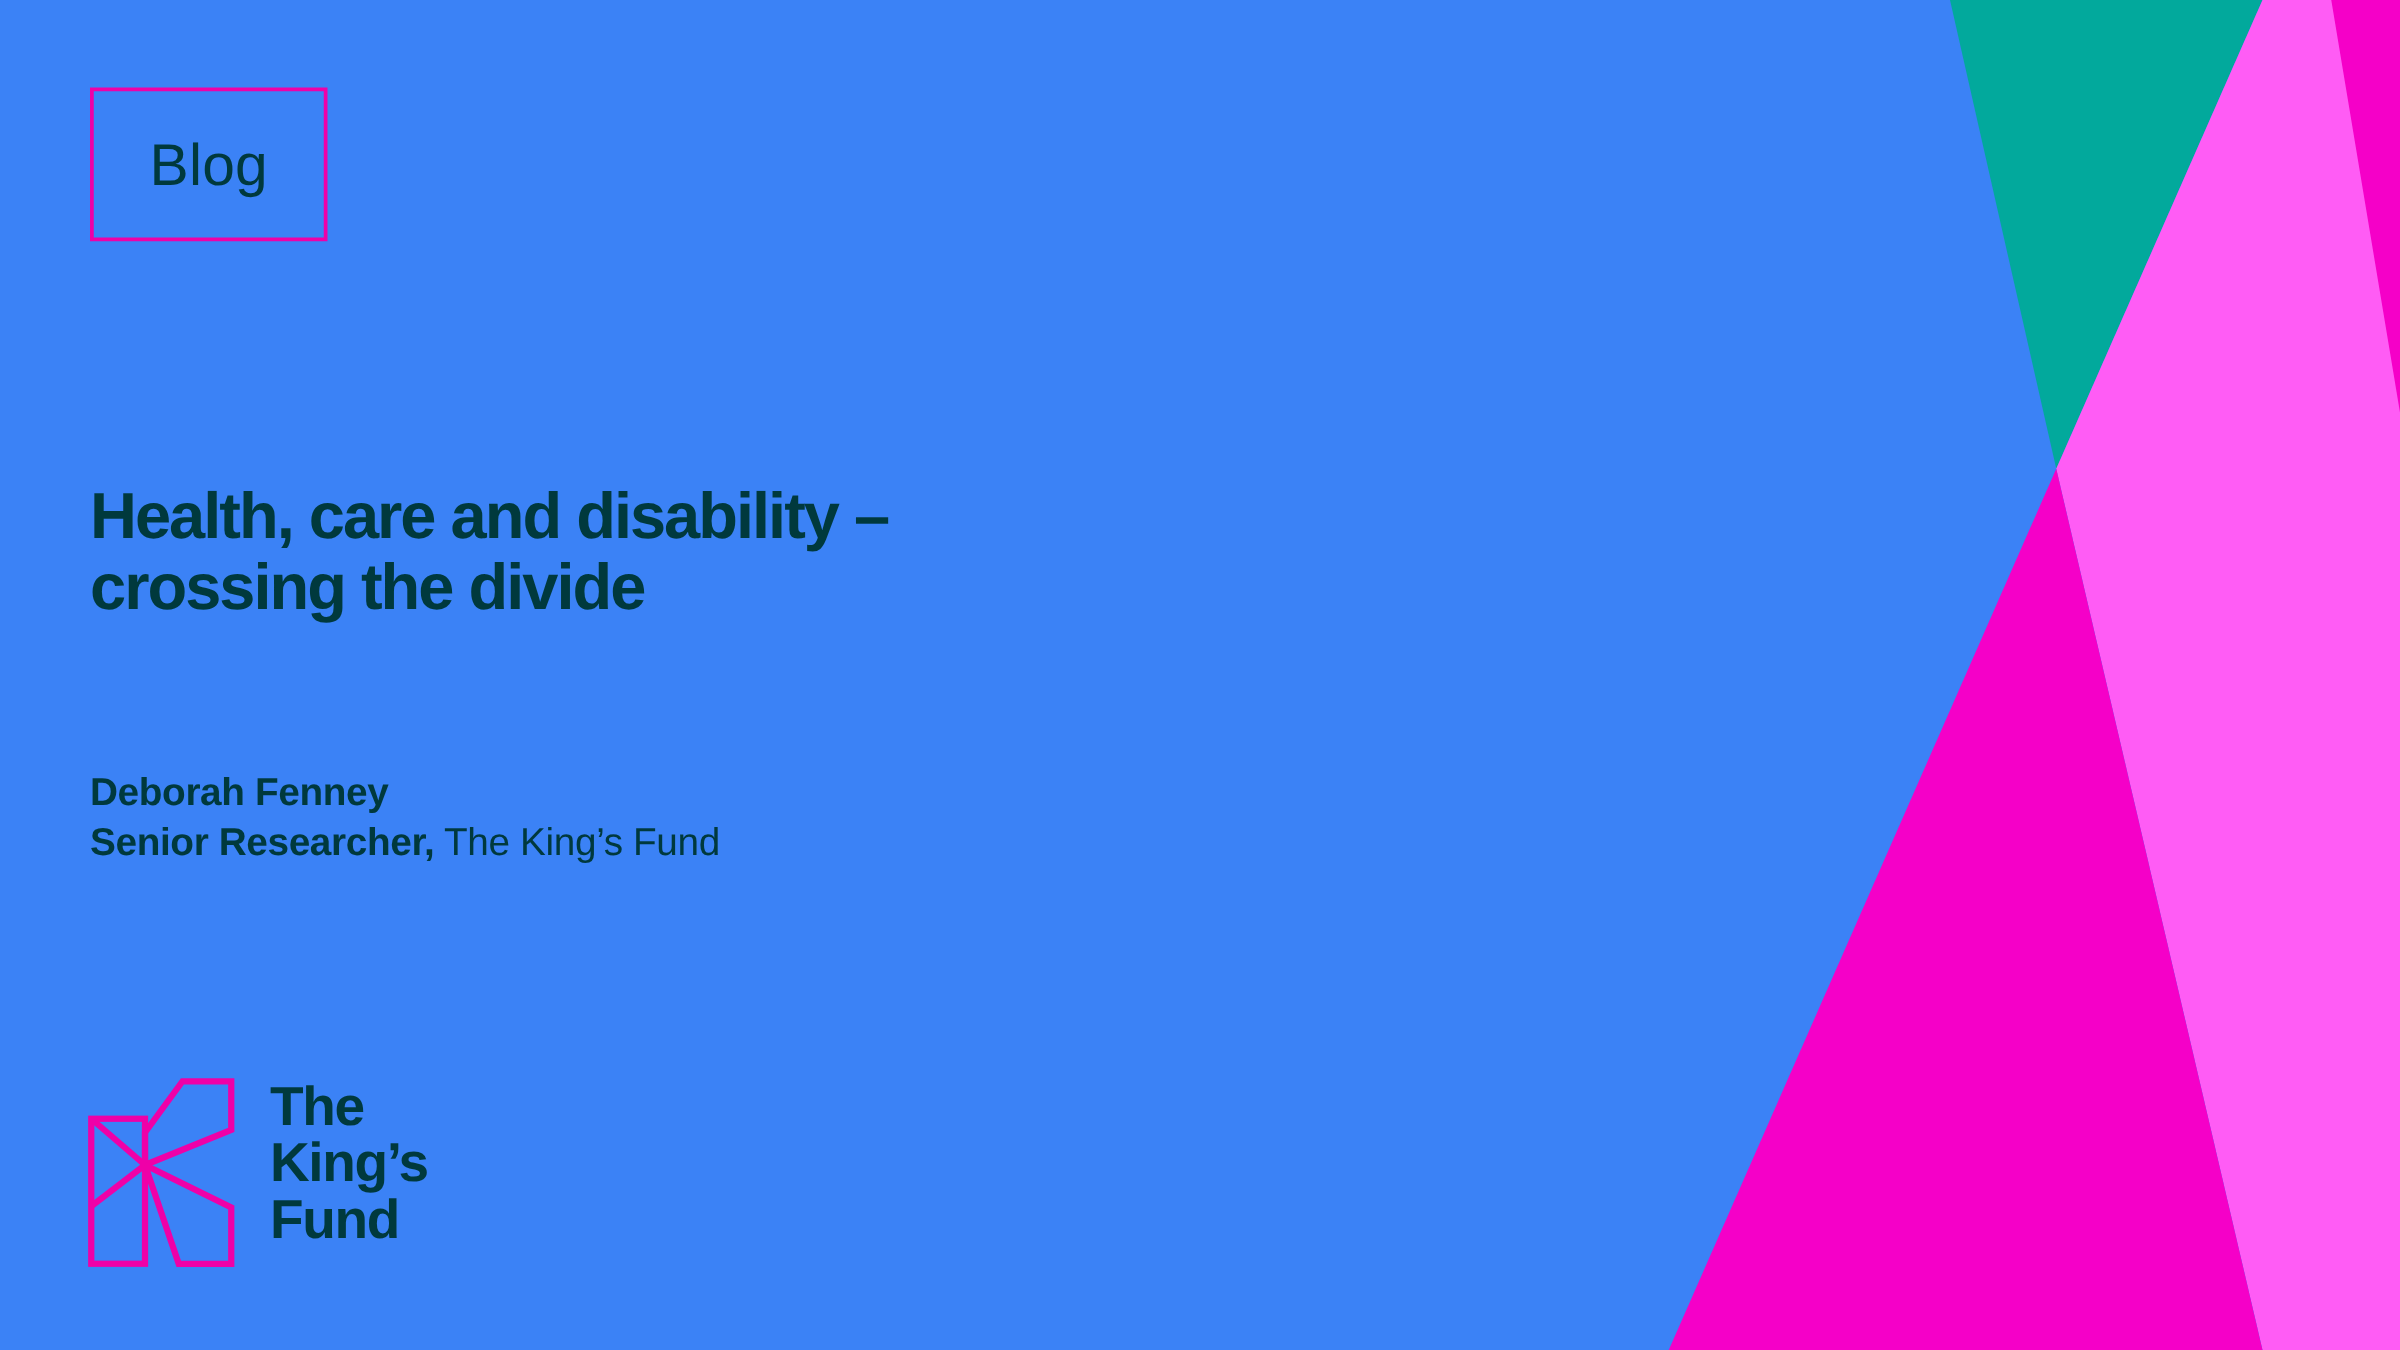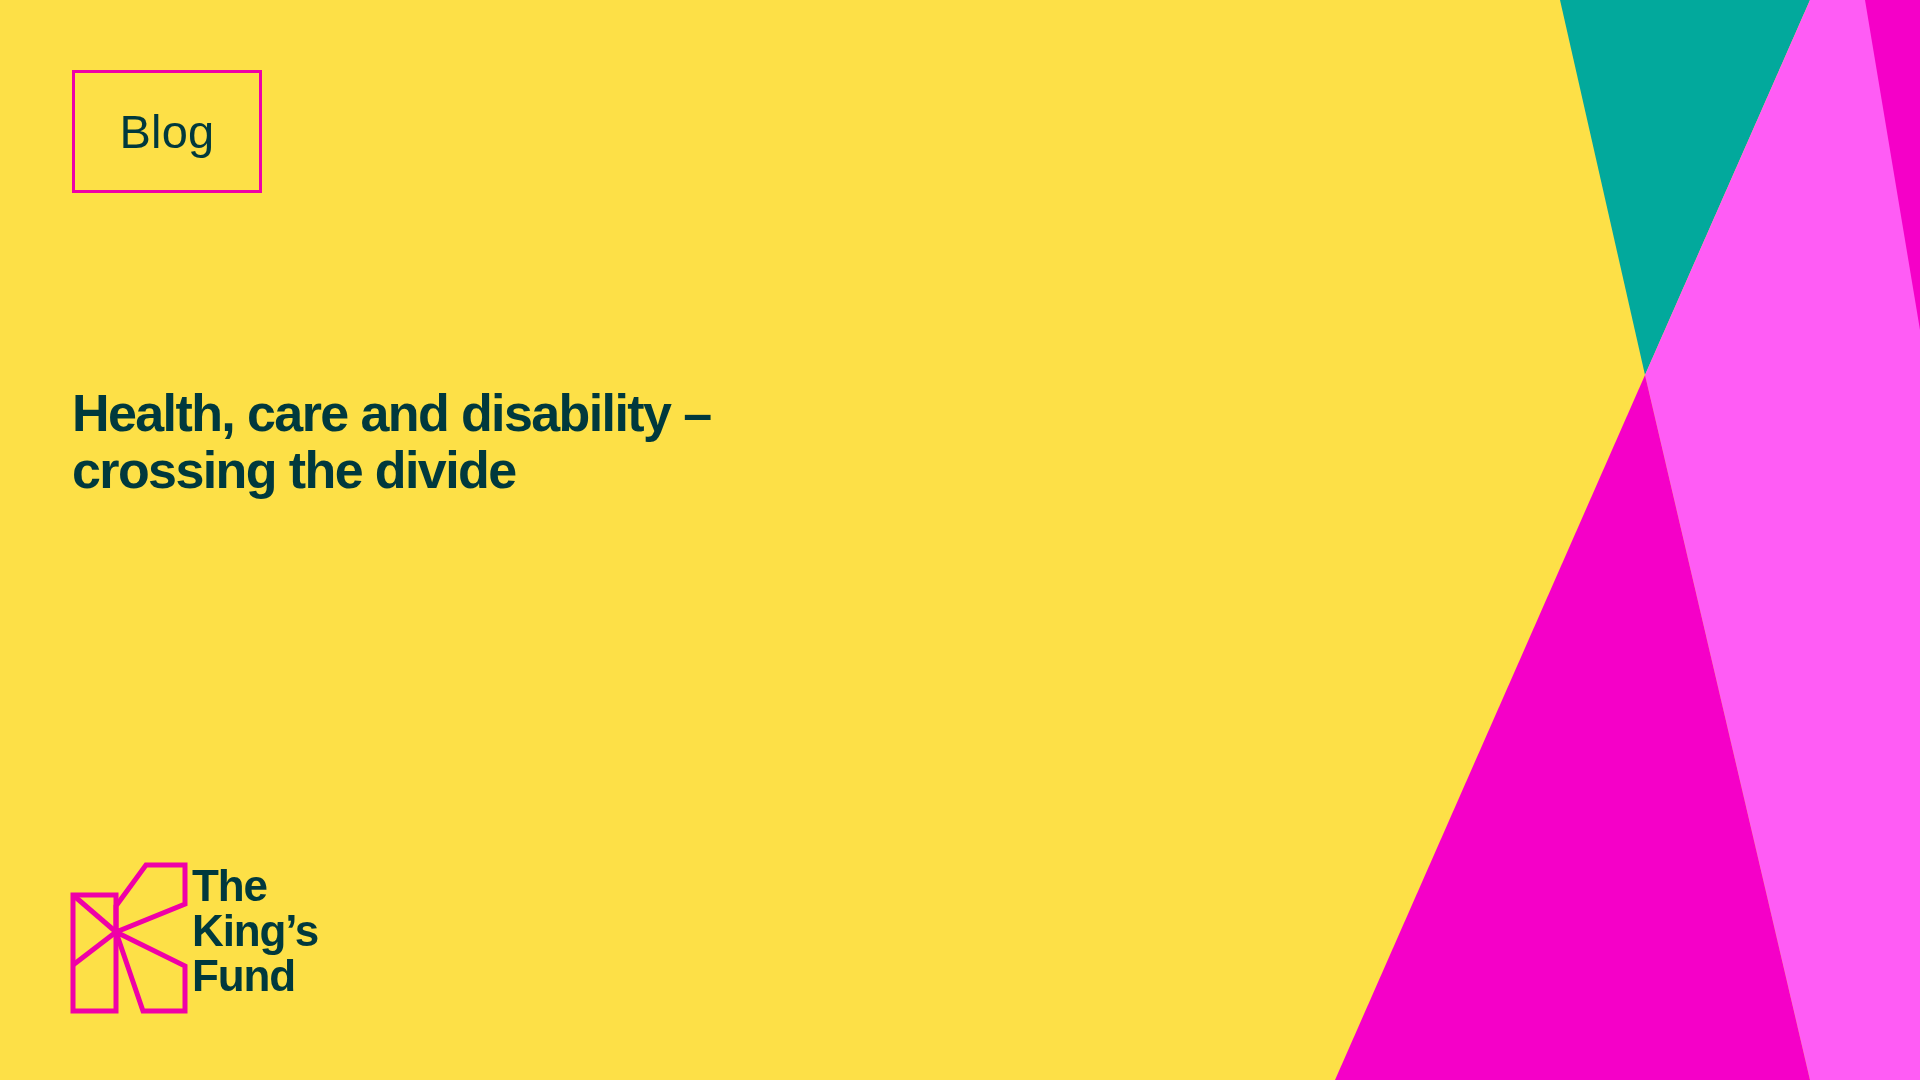--- a/index.html
+++ b/index.html
@@ -5,21 +5,21 @@
 <style>
   * { margin:0; padding:0; box-sizing:border-box; }
   html, body {
     width:1920px; height:1080px;
     overflow:hidden;
     font-family:"Liberation Sans", sans-serif;
   }
   #card {
     position:relative;
     width:1920px; height:1080px;
-    background:#fde047;
+    background:#3b82f6;
     overflow:hidden;
   }
 
   
   #artwork {
     position:absolute;
     top:0; right:0;
     width:920px; height:1080px;
     pointer-events:none;
   }
@@ -69,21 +69,21 @@
   #byline .author-line2 { display:block; }
   #byline .author-role { font-weight:700; }
   #byline .author-org  { font-weight:400; }
 
   
   #logo {
     position:absolute;
     left:70px; top:862px;
     display:flex;
     align-items:flex-start;
-    gap:4px;
+    gap:28px;
   }
   #logo .logo-mark { width:118px; height:152px; display:block; }
   #logo .logo-wordmark {
     color:#00393d;
     font-size:44px;
     font-weight:700;
     line-height:1.02;
     letter-spacing:-1.1px;
     white-space:pre-line;
     padding-top:2px;
@@ -107,20 +107,26 @@
     </svg>
   </div>
 
   <div id="blog-badge">
     <span class="badge-label">Blog</span>
   </div>
 
   <h1 id="title">Health, care and disability –
 crossing the divide</h1>
 
+  <div id="byline">
+    <span class="author-name">Deborah Fenney</span>
+    <span class="author-line2">
+      <span class="author-role">Senior Researcher,</span><span class="author-org"> The King’s Fund</span>
+    </span>
+  </div>
 
   <div id="logo">
     <svg class="logo-mark" viewBox="0 0 118 152">
       <g fill="none" stroke="#ef00a8" stroke-width="5" stroke-linejoin="miter">
 
         <rect x="3" y="33" width="43" height="116"></rect>
 
         <polygon points="46,44 76,3 115,3 115,42 46,70"></polygon>
 
         <polygon points="46,70 115,104 115,149 73,149"></polygon>

